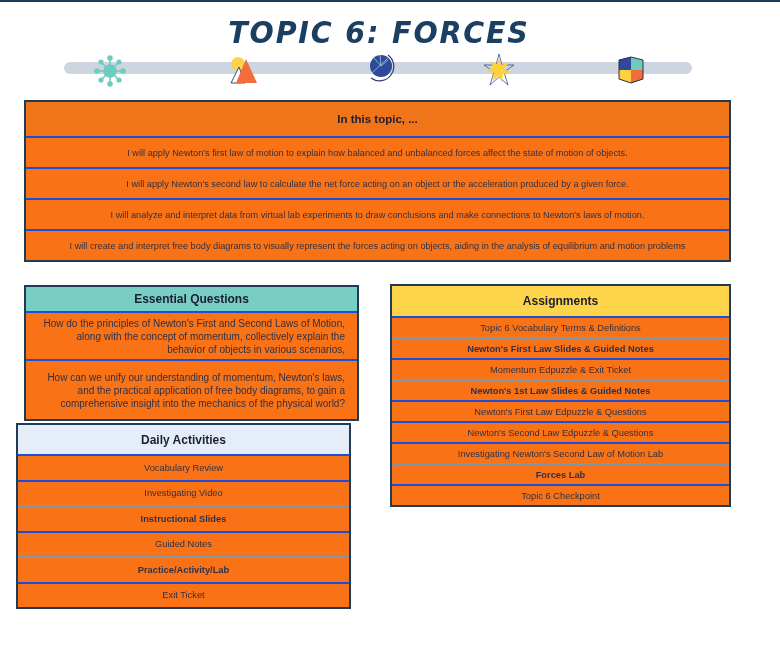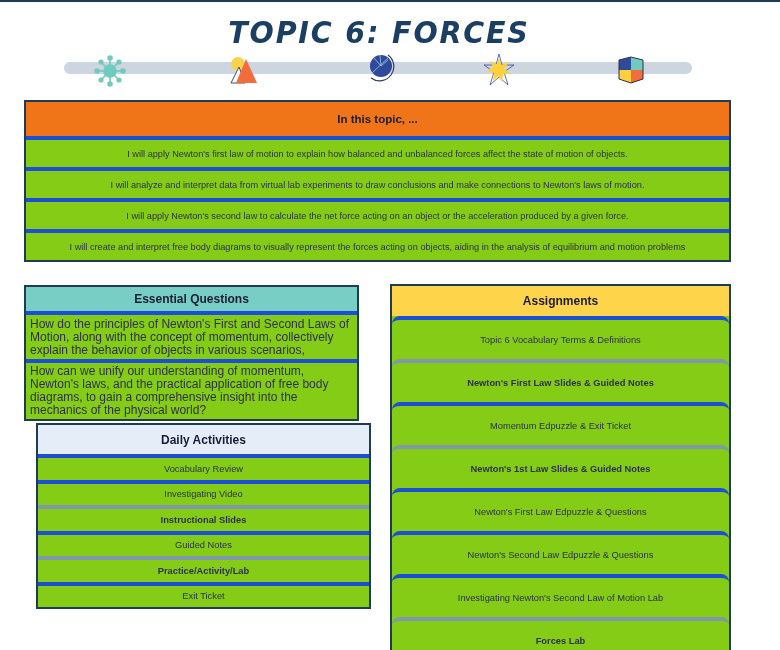--- a/index.html
+++ b/index.html
@@ -14,51 +14,51 @@
       font-size: 31px; letter-spacing: 2px; color: #1a3f62;
       transform: scaleX(0.92); transform-origin: center;
     }
 
     .timeline-bar {
       position: absolute; left: 64px; top: 62px; width: 628px; height: 12px;
       background: #cdd6e0; border-radius: 6px;
     }
     .timeline-icon { position: absolute; }
 
-    .table { position: absolute; border: 2px solid #1f3b55; background: #84cc16; }
+    .table { position: absolute; border: 2px solid #1f3b55; background: #f97316; }
     .cell {
-      display: flex; align-items: center; justify-content: center; text-align: left;
-      font-size: 9.3px; color: #2e3148; border-top: 4px solid #1d4ed8;
+      display: flex; align-items: center; justify-content: center; text-align: right;
+      font-size: 9.3px; color: #2e3148; border-top: 2px solid #1d4ed8;
     }
     .cell.alt { border-top-color: #7f98ac; font-weight: bold; }
     .header-cell {
       display: flex; align-items: center; justify-content: center;
       font-weight: bold; color: #1b1e33;
     }
 
     
     .objectives { left: 24px; top: 100px; width: 707px; }
     .objectives .header-cell { height: 34px; background: #f07418; font-size: 11.5px; }
     .objectives .cell { height: 31px; font-size: 9.2px; }
 
     
     .questions { left: 24px; top: 285px; width: 335px; }
     .questions .header-cell { height: 24px; background: #78cdc5; font-size: 12px; text-align: right; }
-    .questions .cell { height: 48px; padding: 0 4px; line-height: 13px; font-size: 12px; }
+    .questions .cell { height: 48px; padding: 0 12px; line-height: 13px; font-size: 10px; }
     .questions .cell.q2 { height: 60px; }
 
     
-    .activities { left: 36px; top: 423px; width: 335px; }
+    .activities { left: 16px; top: 423px; width: 335px; }
     .activities .header-cell { height: 29px; background: #e5eef8; font-size: 12px; }
     .activities .cell { height: 25.5px; }
 
     
     .assignments { left: 390px; top: 284px; width: 341px; }
     .assignments .header-cell { height: 30px; background: #fdd44a; font-size: 12px; }
-    .assignments .cell { height: 43px; border-radius: 8px; }
+    .assignments .cell { height: 21px; }
   </style>
 </head>
 <body>
 
 <div class="top-rule"></div>
 
 <h1 class="page-title">TOPIC 6: FORCES</h1>
 
 <div>
   <div class="timeline-bar"></div>
@@ -112,22 +112,22 @@
       <rect x="0" y="15" width="15" height="15" fill="#fdd13d"></rect>
       <rect x="15" y="15" width="15" height="15" fill="#f36c3b"></rect>
     </g>
     <path d="M3 5 L15 2 L27 5 L27 24 L15 28 L3 24 Z" fill="none" stroke="#2b2f45" stroke-width="1"></path>
   </svg>
 </div>
 
 <div class="table objectives">
   <div class="header-cell">In this topic, ...</div>
   <div class="cell">I will apply Newton's first law of motion to explain how balanced and unbalanced forces affect the state of motion of objects.</div>
+  <div class="cell">I will apply Newton's second law to calculate the net force acting on an object or the acceleration produced by a given force.</div>
   <div class="cell">I will analyze and interpret data from virtual lab experiments to draw conclusions and make connections to Newton's laws of motion.</div>
-  <div class="cell">I will apply Newton's second law to calculate the net force acting on an object or the acceleration produced by a given force.</div>
   <div class="cell">I will create and interpret free body diagrams to visually represent the forces acting on objects, aiding in the analysis of equilibrium and motion problems</div>
 </div>
 
 <div class="table questions">
   <div class="header-cell">Essential Questions</div>
   <div class="cell">How do the principles of Newton's First and Second Laws of Motion, along with the concept of momentum, collectively explain the behavior of objects in various scenarios,</div>
   <div class="cell q2">How can we unify our understanding of momentum, Newton's laws, and the practical application of free body diagrams, to gain a comprehensive insight into the mechanics of the physical world?</div>
 </div>
 
 <div class="table activities">

